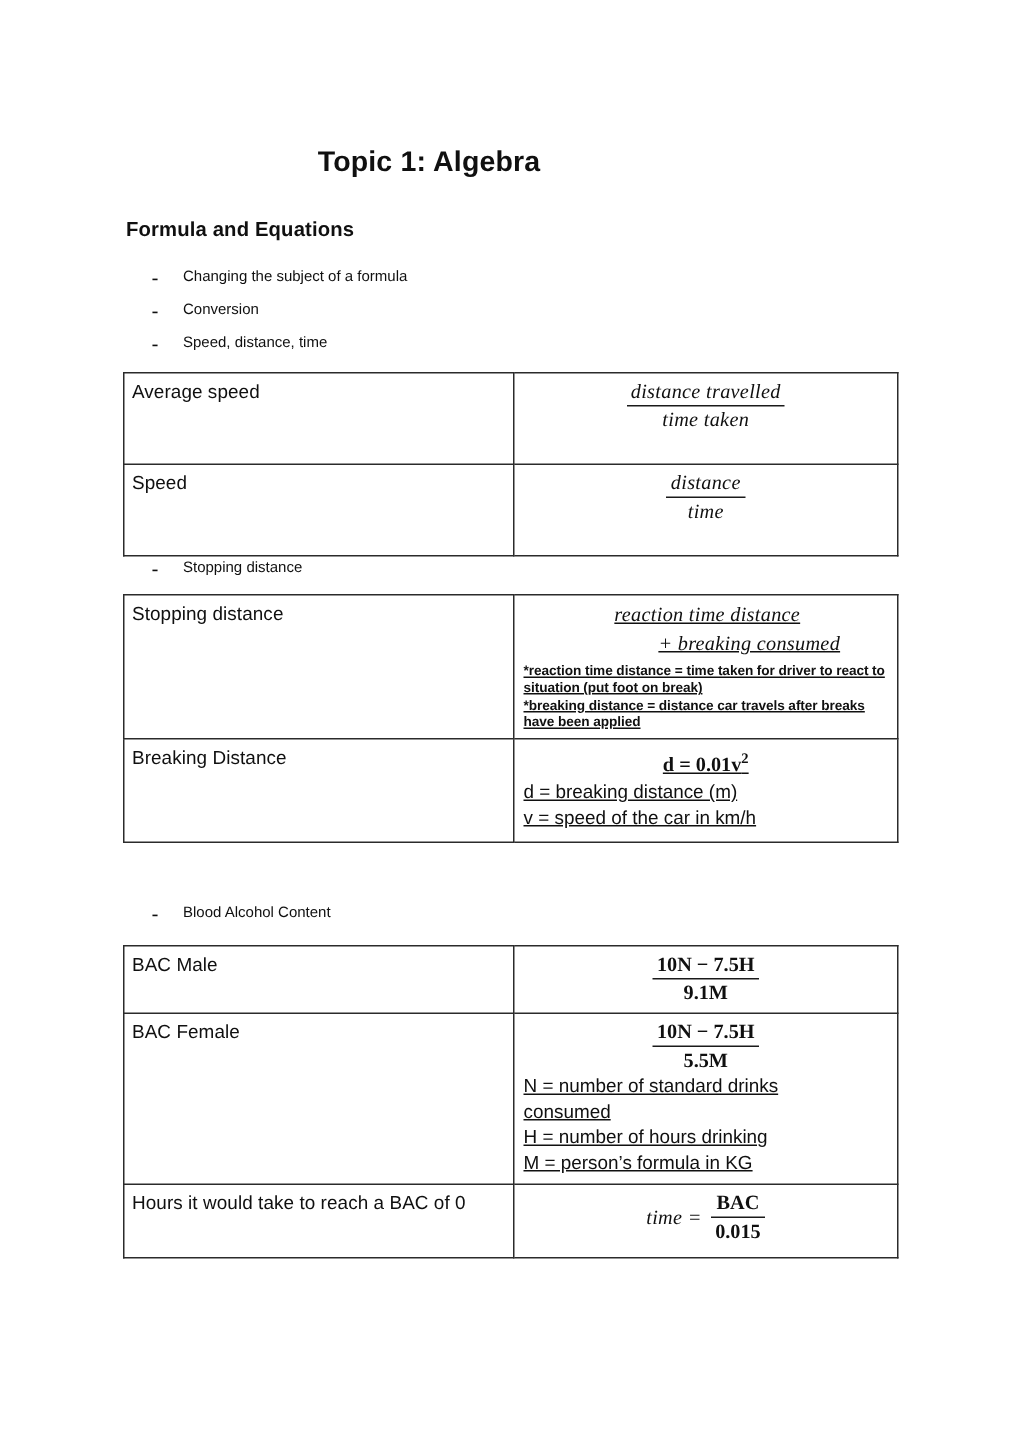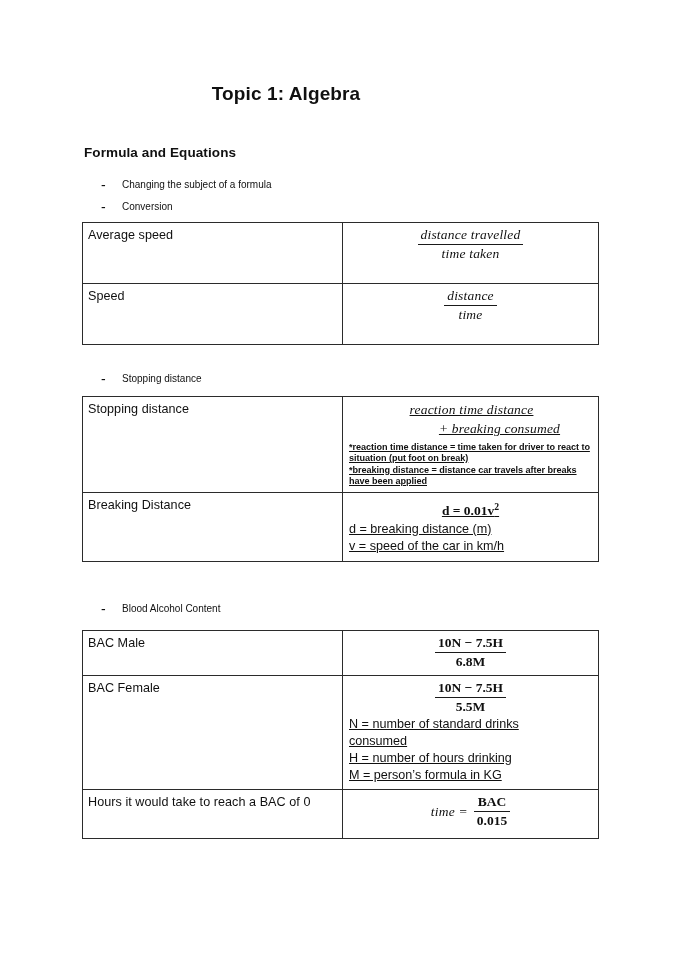--- a/index.html
+++ b/index.html
@@ -21,21 +21,21 @@
     width: 680px;
     height: 962px;
     background: #fff;
     overflow: hidden;
   }
 
   
   .doc-title {
     position: absolute;
     left: 0;
-    top: 83px;
+    top: 98px;
     width: 572px;
     text-align: center;
     font-size: 19px;
     font-weight: bold;
     letter-spacing: 0.1px;
   }
 
   
   .section-heading {
     position: absolute;
@@ -212,21 +212,21 @@
     <div class="bullet-row">
       <span class="bullet-dash">-</span>
       <span class="bullet-text">Conversion</span>
     </div>
     <div class="bullet-row">
       <span class="bullet-dash">-</span>
       <span class="bullet-text">Speed, distance, time</span>
     </div>
   </div>
 
-  <table class="tbl" style="top:222px;">
+  <table class="tbl" style="top:248px;">
     <tbody>
         <tr>
       <td class="col-label">
         <div class="lbl">Average speed</div>
         <div style="height:40px"></div>
       </td>
       <td class="col-value">
         <div class="val">
           <span class="frac math">
             <span class="num">distance travelled</span>
@@ -300,21 +300,21 @@
     <tbody>
         <tr>
       <td class="col-label">
         <div class="lbl">BAC Male</div>
         <div style="height:22px"></div>
       </td>
       <td class="col-value">
         <div class="val">
           <span class="frac math-up">
             <span class="num">10N − 7.5H</span>
-            <span class="den">6.8M</span>
+            <span class="den">9.1M</span>
           </span>
         </div>
       </td>
     </tr>
     <tr>
       <td class="col-label">
         <div class="lbl">BAC Female</div>
         <div style="height:90px"></div>
       </td>
       <td class="col-value">

